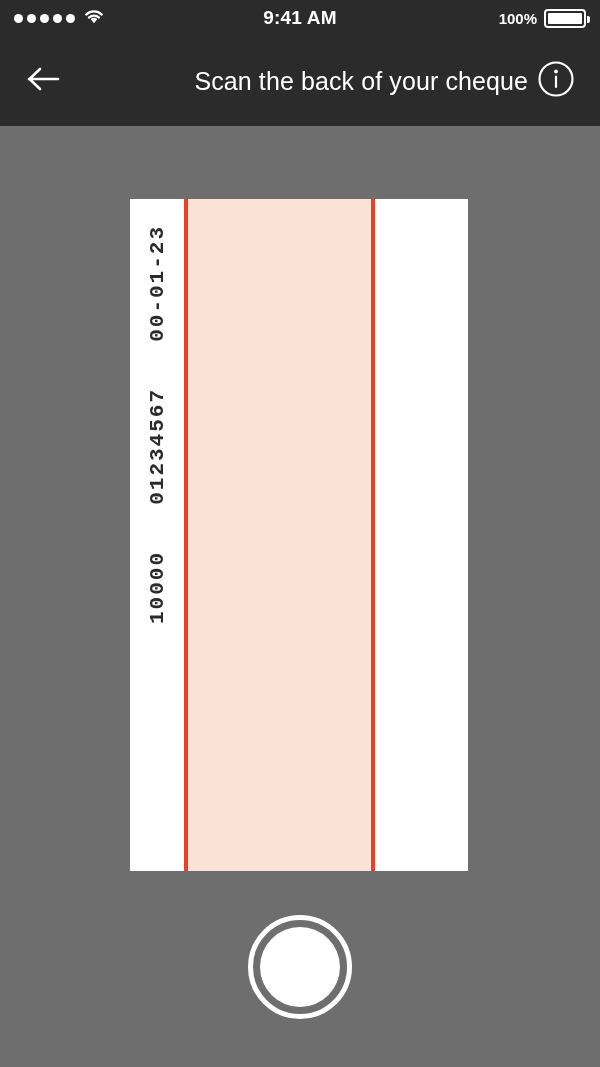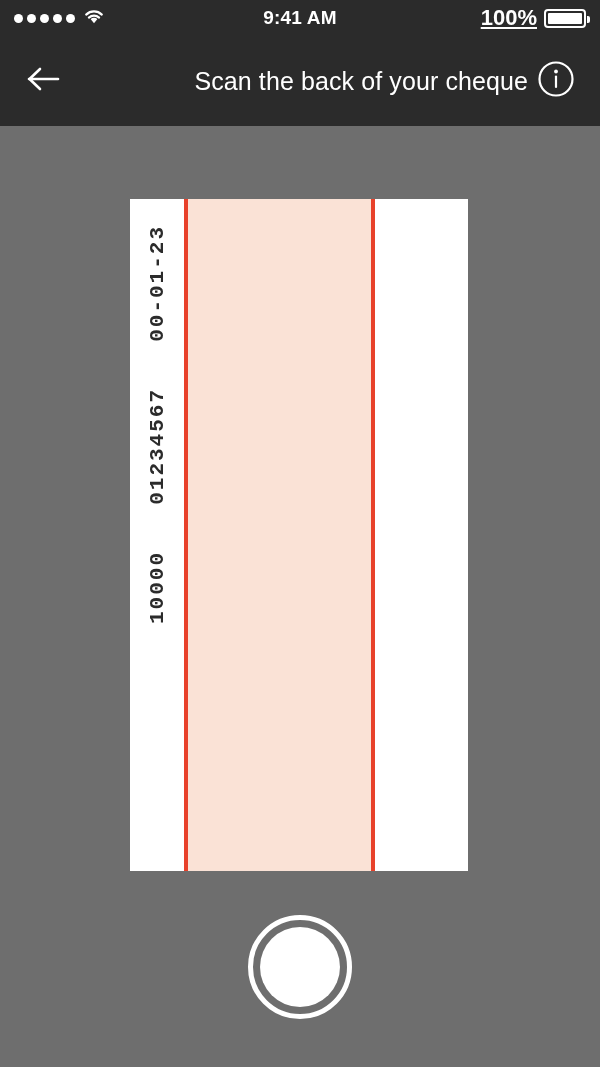--- a/index.html
+++ b/index.html
@@ -22,21 +22,20 @@
   
   .status-bar {
     height: 36px;
     background: #2b2b2b;
     color: #ffffff;
     display: flex;
     align-items: center;
     justify-content: space-between;
     padding: 16px 14px;
     flex: 0 0 auto;
-    text-decoration: underline;
   }
   .status-left {
     display: flex;
     align-items: center;
     gap: 8px;
   }
   .signal-dots {
     display: flex;
     gap: 4px;
     align-items: center;
@@ -59,21 +58,21 @@
     text-align: center;
     top: 7px;
     pointer-events: none;
   }
   .status-right {
     display: flex;
     align-items: center;
     gap: 7px;
   }
   .battery-pct {
-    font-size: 22px;
+    font-size: 15px;
     font-weight: bold;
     color: #ffffff;
   }
   .battery {
     width: 42px;
     height: 19px;
     border: 2px solid #ffffff;
     border-radius: 4px;
     position: relative;
     display: flex;

